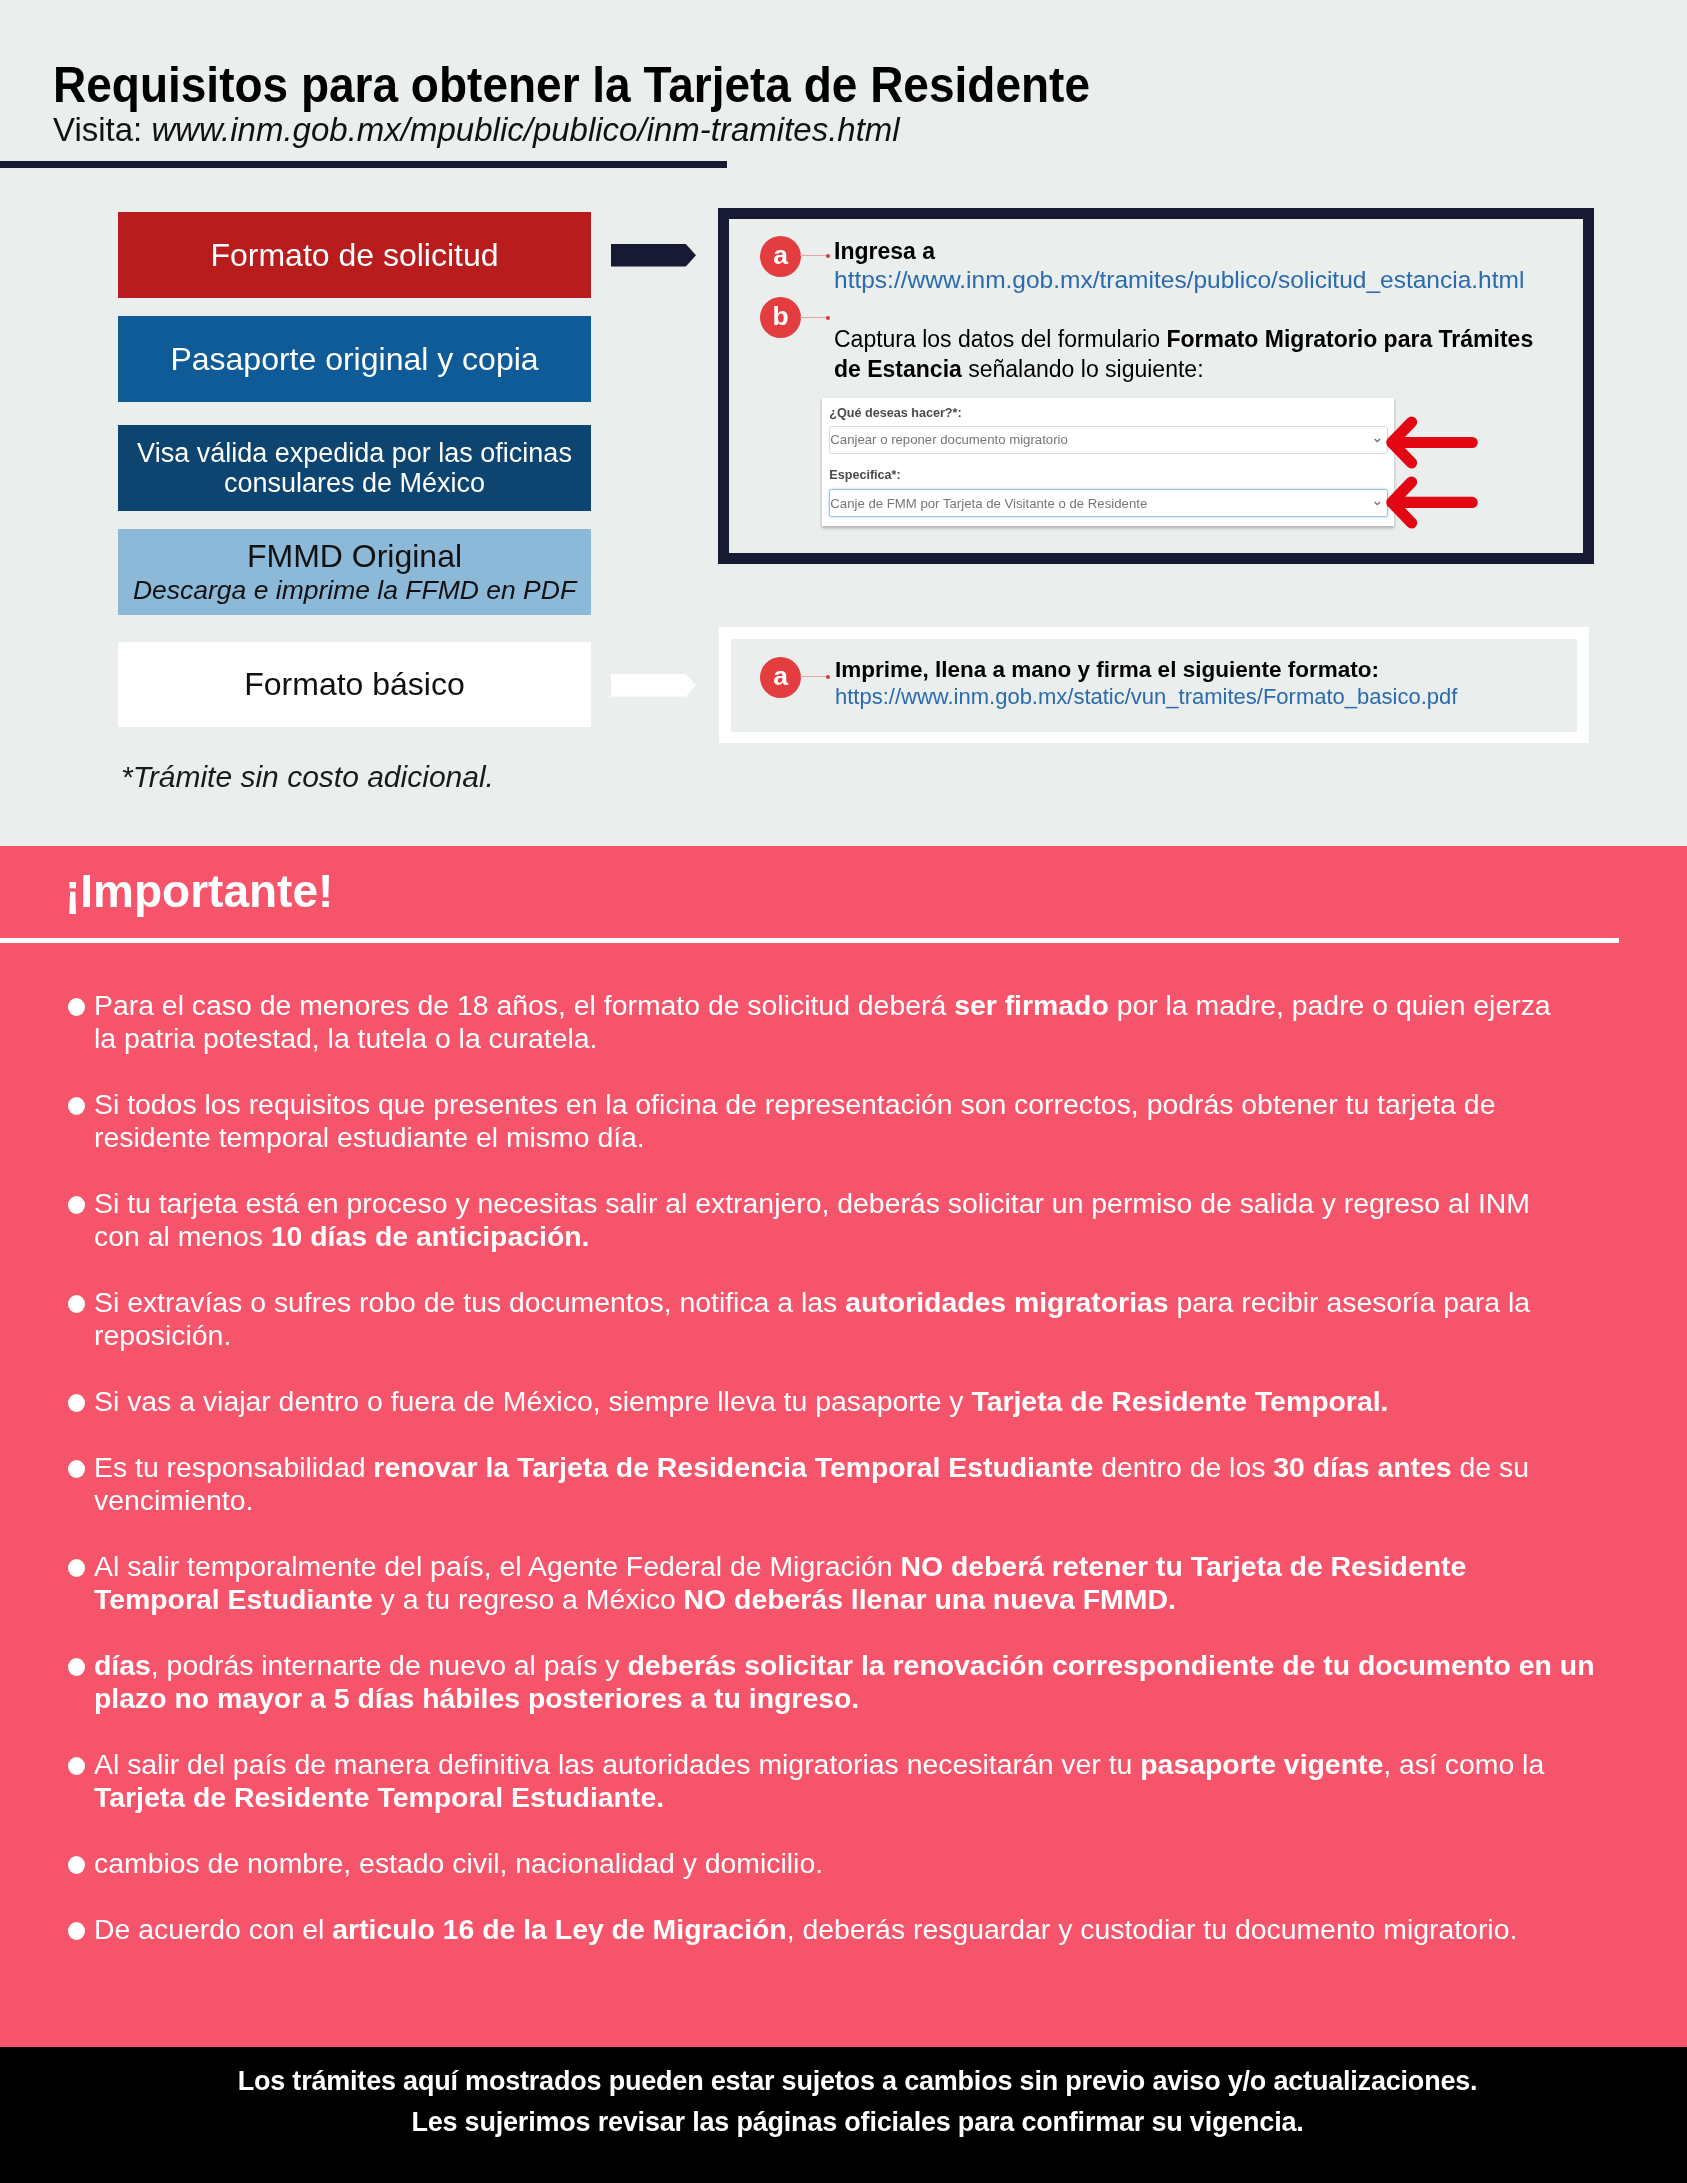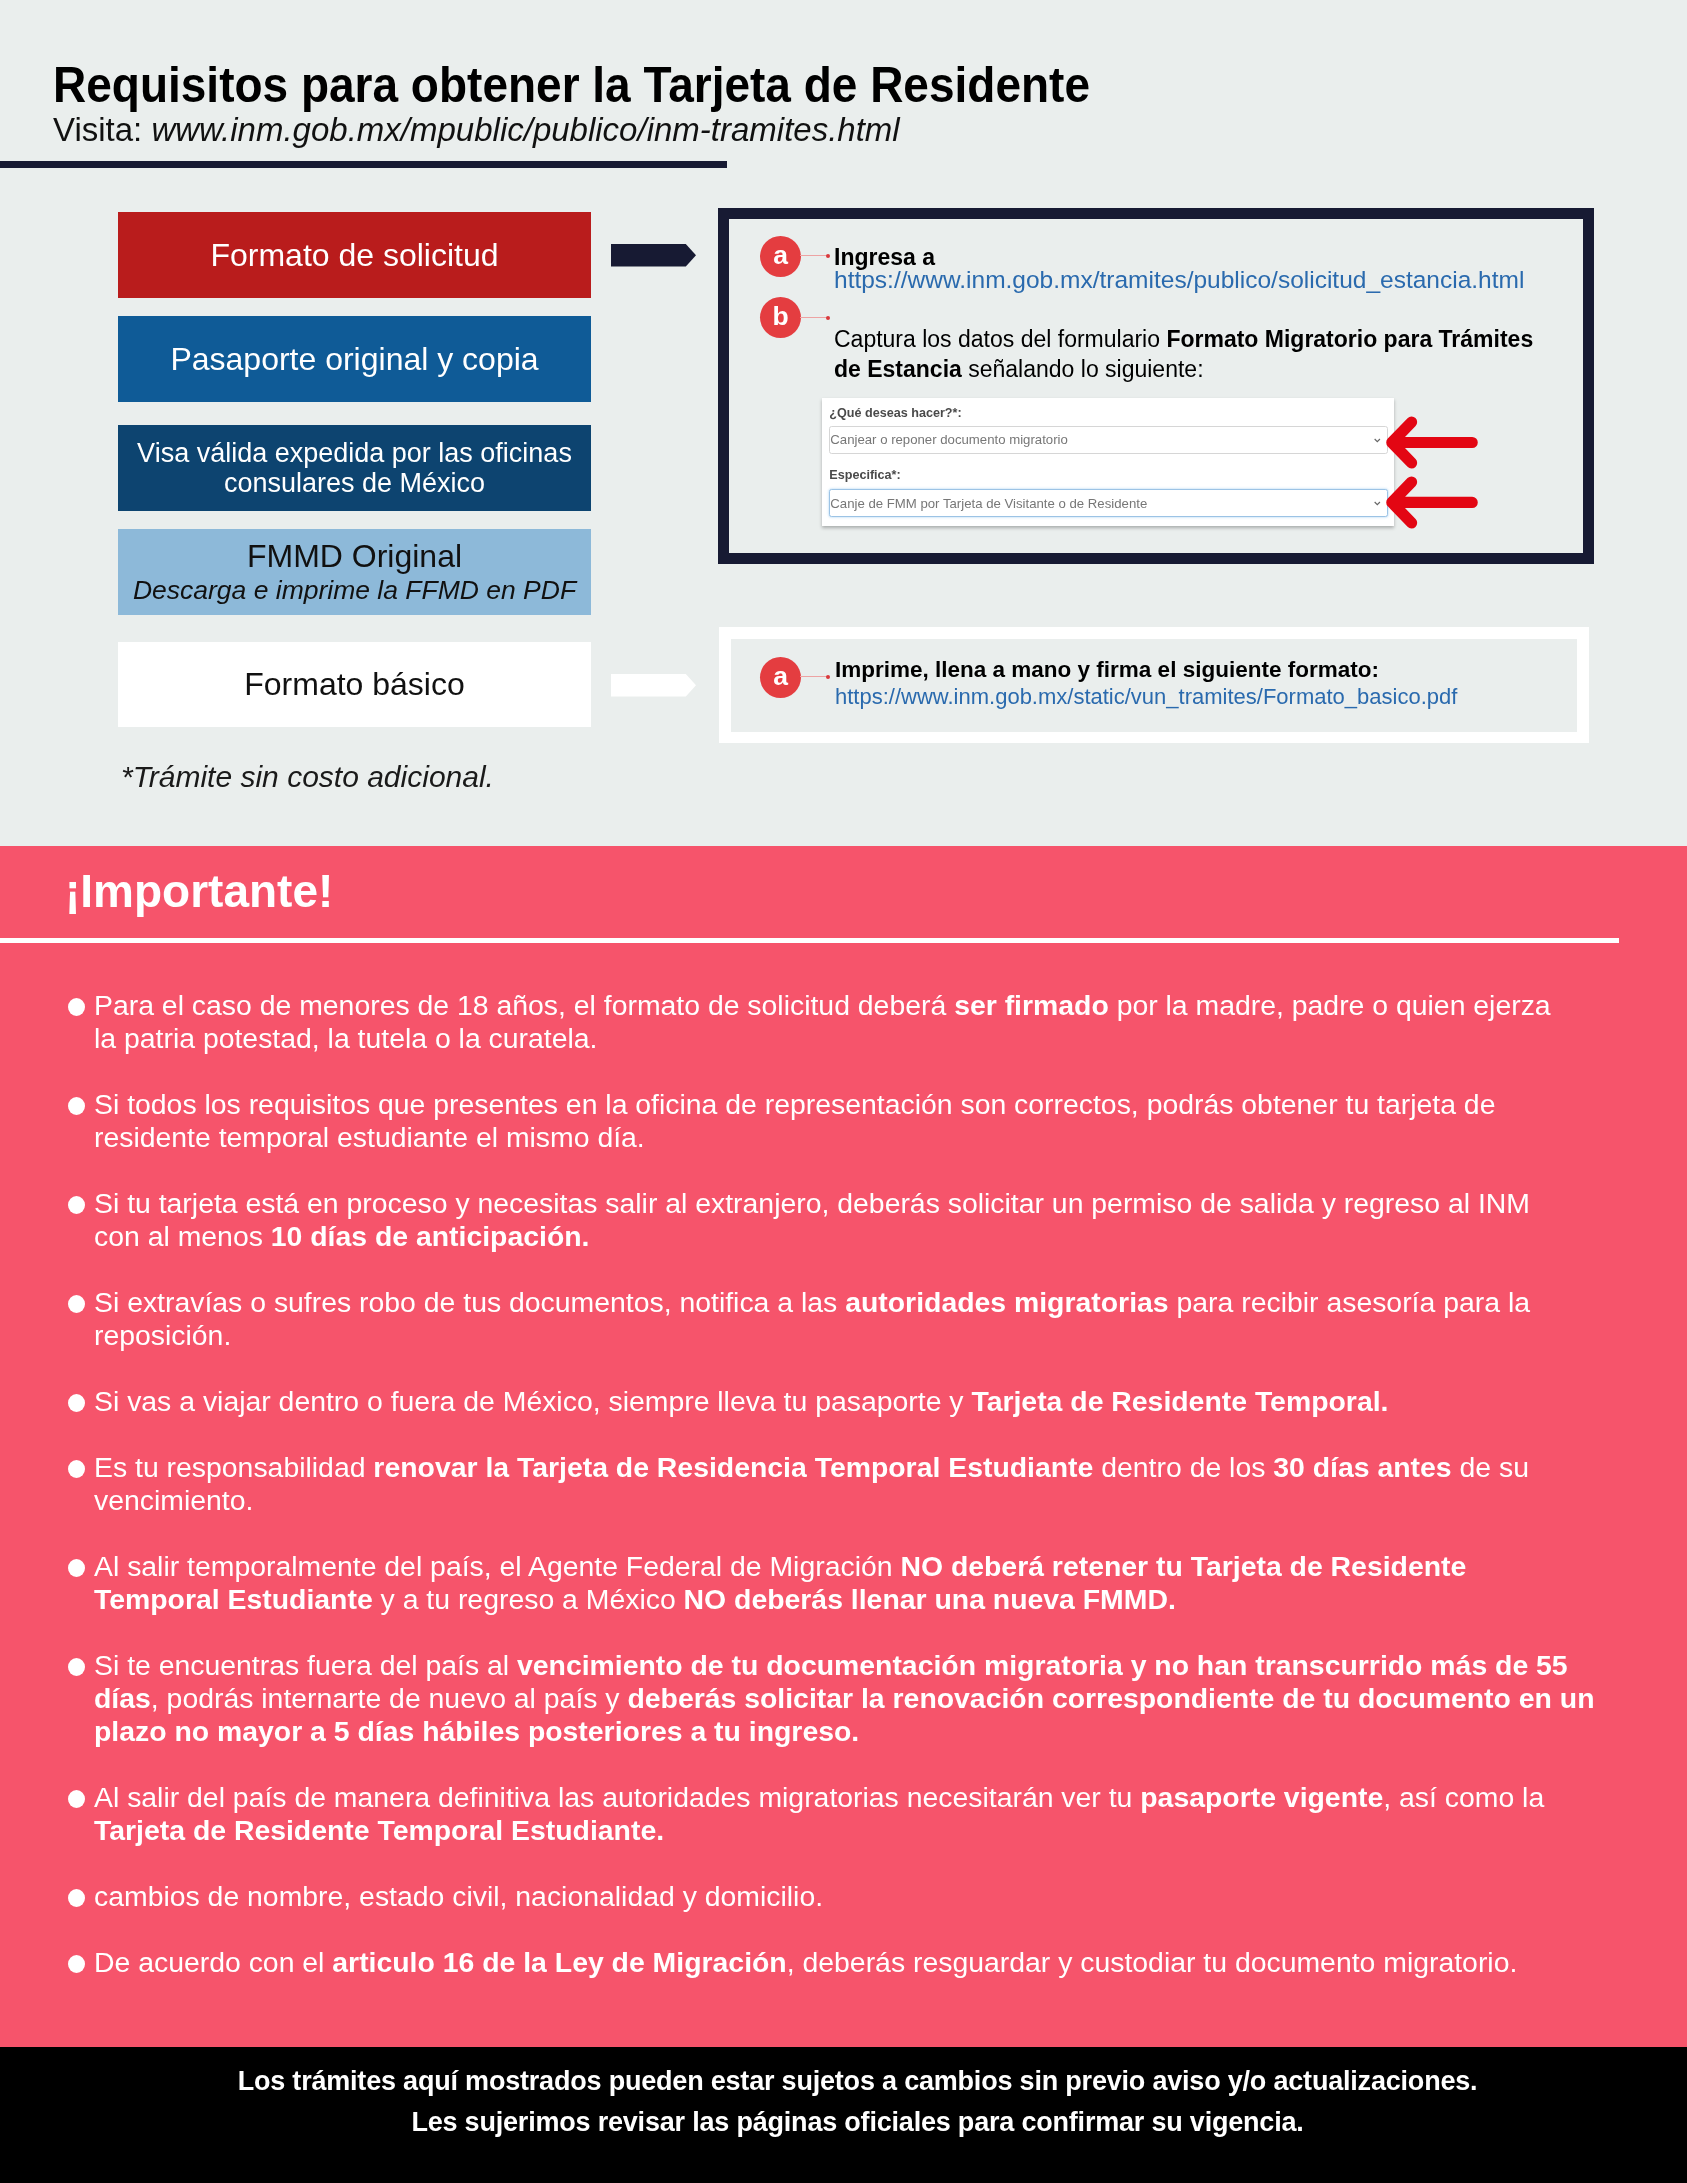--- a/index.html
+++ b/index.html
@@ -109,21 +109,21 @@
   <div class="abs note">*Trámite sin costo adicional.</div>
 
   <div class="abs pointer pointer-dark"></div>
   <div class="abs pointer pointer-light"></div>
 
   <div class="abs panel1"></div>
 
   <div class="abs step" style="left:760px;top:236px;">a</div>
   <div class="abs conn" style="top:255px;"></div>
   <div class="abs cdot" style="top:254px;"></div>
-  <div class="abs ptext b" style="top:243px;">Ingresa a</div>
+  <div class="abs ptext b" style="top:237px;">Ingresa a</div>
   <a class="abs plink" style="top:265px;">https://www.inm.gob.mx/tramites/publico/solicitud_estancia.html</a>
 
   <div class="abs step" style="left:760px;top:297px;">b</div>
   <div class="abs conn" style="top:317px;"></div>
   <div class="abs cdot" style="top:316px;"></div>
   <div class="abs pblock">
       <div class="ln"><span>Captura los datos del formulario </span><span class="b">Formato Migratorio para Trámites</span></div>
       <div class="ln"><span class="b">de Estancia</span><span> señalando lo siguiente:</span></div>
     </div>
 
@@ -209,21 +209,20 @@
       <li>
         <span class="dot"></span>
         <div>
           <div class="ln"><span>Al salir temporalmente del país, el Agente Federal de Migración </span><span class="b">NO deberá retener tu Tarjeta de Residente</span></div>
           <div class="ln"><span class="b">Temporal Estudiante</span><span> y a tu regreso a México </span><span class="b">NO deberás llenar una nueva FMMD.</span></div>
         </div>
       </li>
       <li>
         <span class="dot"></span>
         <div>
-          <div class="ln"><span>Si te encuentras fuera del país al </span><span class="b">vencimiento de tu documentación migratoria y no han transcurrido más de 55</span></div>
           <div class="ln"><span class="b">días</span><span>, podrás internarte de nuevo al país y </span><span class="b">deberás solicitar la renovación correspondiente de tu documento en un</span></div>
           <div class="ln"><span class="b">plazo no mayor a 5 días hábiles posteriores a tu ingreso.</span></div>
         </div>
       </li>
       <li>
         <span class="dot"></span>
         <div>
           <div class="ln"><span>Al salir del país de manera definitiva las autoridades migratorias necesitarán ver tu </span><span class="b">pasaporte vigente</span><span>, así como la</span></div>
           <div class="ln"><span class="b">Tarjeta de Residente Temporal Estudiante.</span></div>
         </div>

